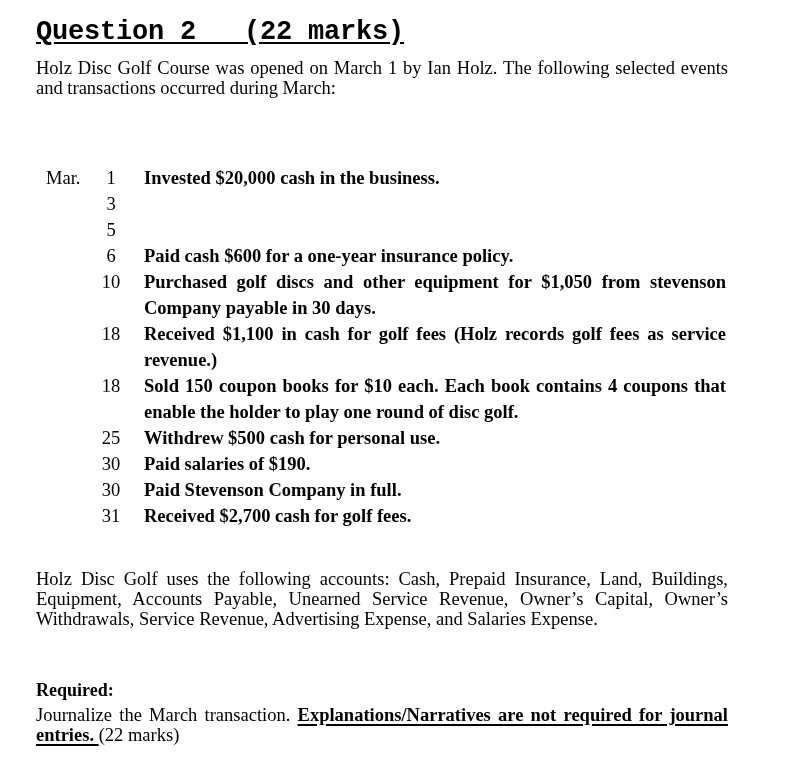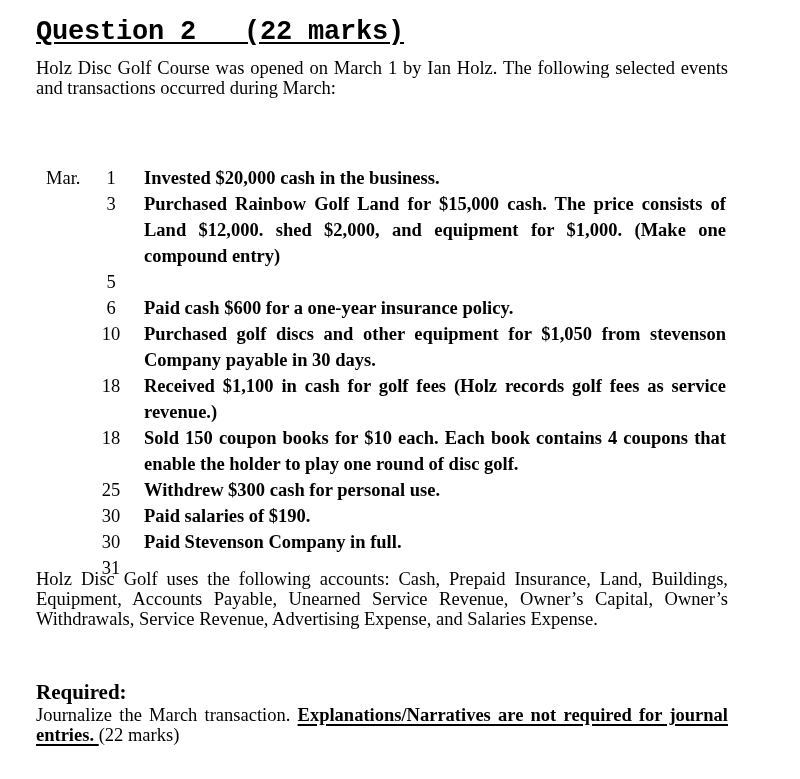--- a/index.html
+++ b/index.html
@@ -18,42 +18,41 @@
     font-size: 18.5px; line-height: 20px; text-align: justify;
   }
   .intro { top: 58px; }
   .events { position: absolute; left: 46px; top: 133px; width: 680px; margin-top: 32px; }
   .ev { display: flex; font-size: 18.5px; line-height: 26px; }
   .ev-month { width: 52px; flex: none; }
   .ev-day { width: 26px; flex: none; text-align: center; }
   .ev-text { flex: 1; padding-left: 20px; text-align: justify; text-align-last: left; font-weight: bold; }
   .accounts { top: 569px; }
   .required-label {
-    position: absolute; left: 36px; top: 680px; font-weight: bold; font-size: 21px;
+    position: absolute; left: 36px; top: 680px; font-weight: bold; font-size: 18px;
   }
   .required-text { top: 705px; }
   .bu { font-weight: bold; text-decoration: underline; text-decoration-thickness: 2px; text-underline-offset: 3px; }
 </style>
 </head>
 <body>
 
 <div class="title">Question 2   (22 marks)</div>
 
 <div class="para intro">Holz Disc Golf Course was opened on March 1 by Ian Holz. The following selected events and transactions occurred during March:</div>
 
 <div class="events">
   <div class="ev">
     <span class="ev-month">Mar.</span>
     <span class="ev-day">1</span>
     <span class="ev-text">Invested $20,000 cash in the business.</span>
   </div>
   <div class="ev">
     <span class="ev-month"></span>
     <span class="ev-day">3</span>
-    <span class="ev-text">Purchased Rainbow Golf Land for $15,000 cash. The price consists of Land $12,000. shed $2,000, and equipment for $1,000. (Make one compound entry)</span>
   </div>
   <div class="ev">
     <span class="ev-month"></span>
     <span class="ev-day">5</span>
   </div>
   <div class="ev">
     <span class="ev-month"></span>
     <span class="ev-day">6</span>
     <span class="ev-text">Paid cash $600 for a one-year insurance policy.</span>
   </div>
@@ -68,35 +67,36 @@
     <span class="ev-text">Received $1,100 in cash for golf fees (Holz records golf fees as service revenue.)</span>
   </div>
   <div class="ev">
     <span class="ev-month"></span>
     <span class="ev-day">18</span>
     <span class="ev-text">Sold 150 coupon books for $10 each. Each book contains 4 coupons that enable the holder to play one round of disc golf.</span>
   </div>
   <div class="ev">
     <span class="ev-month"></span>
     <span class="ev-day">25</span>
-    <span class="ev-text">Withdrew $300 cash for personal use.</span>
+    <span class="ev-text">Withdrew $500 cash for personal use.</span>
   </div>
   <div class="ev">
     <span class="ev-month"></span>
     <span class="ev-day">30</span>
     <span class="ev-text">Paid salaries of $190.</span>
   </div>
   <div class="ev">
     <span class="ev-month"></span>
     <span class="ev-day">30</span>
     <span class="ev-text">Paid Stevenson Company in full.</span>
   </div>
   <div class="ev">
     <span class="ev-month"></span>
     <span class="ev-day">31</span>
+    <span class="ev-text">Received $2,700 cash for golf fees.</span>
   </div>
 </div>
 
 <div class="para accounts">Holz Disc Golf uses the following accounts: Cash, Prepaid Insurance, Land, Buildings, Equipment, Accounts Payable, Unearned Service Revenue, Owner’s Capital, Owner’s Withdrawals, Service Revenue, Advertising Expense, and Salaries Expense.</div>
 
 <div class="required-label">Required:</div>
 
 <div class="para required-text"><span>Journalize the March transaction. </span><span class="bu">Explanations/Narratives are not required for journal entries. </span><span>(22 marks)</span></div>
 
 </body></html>

